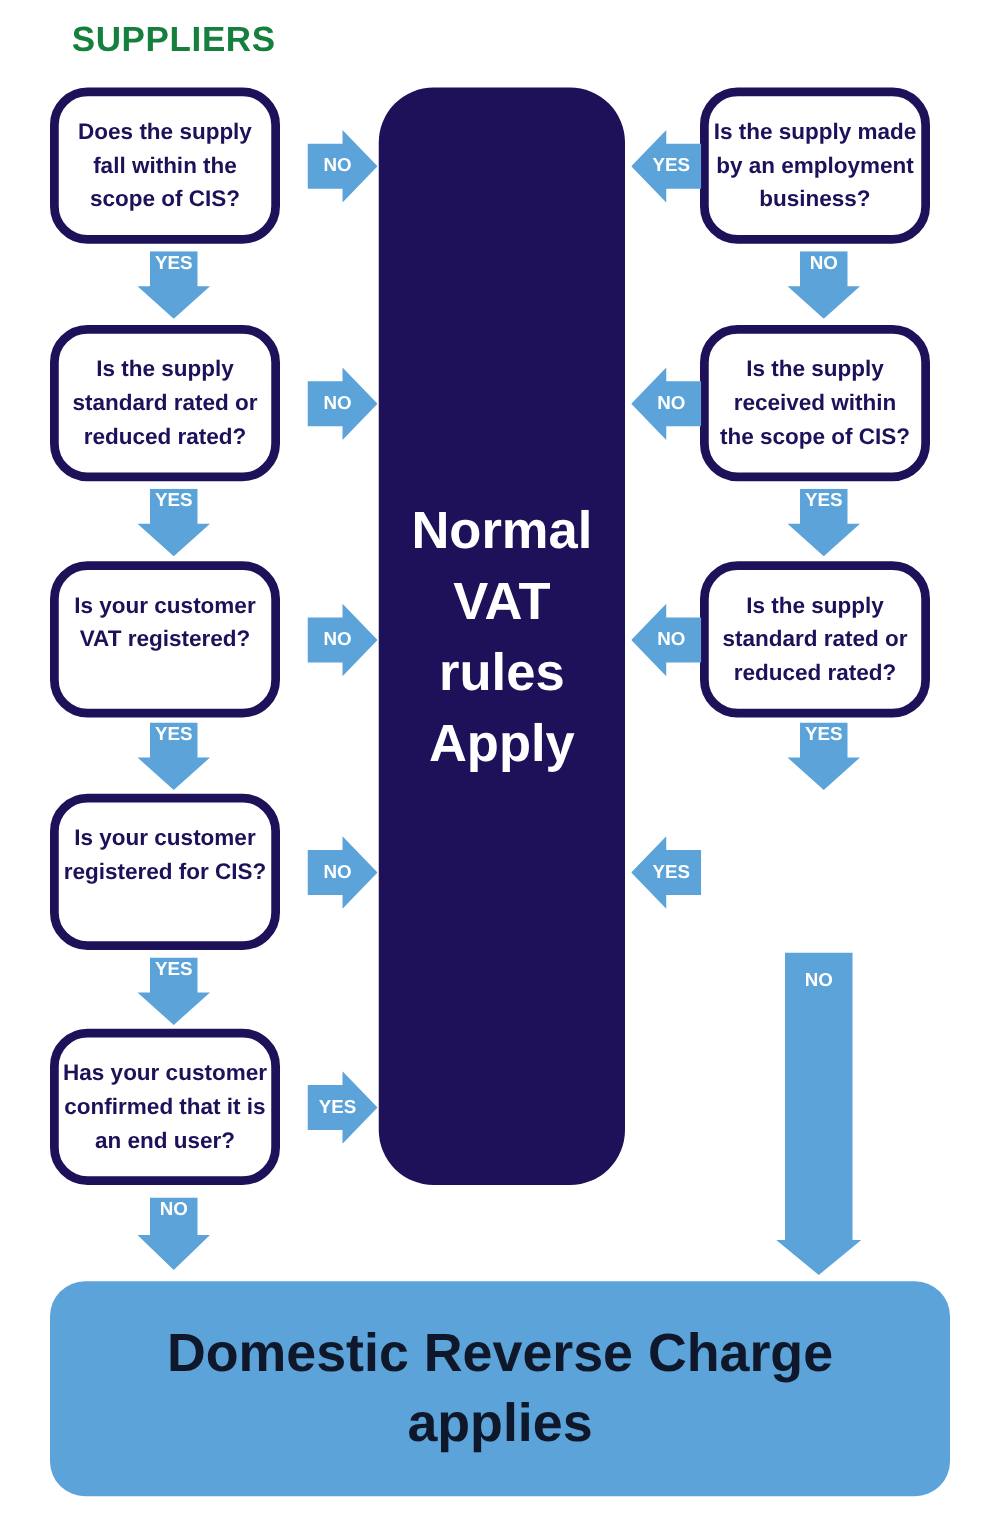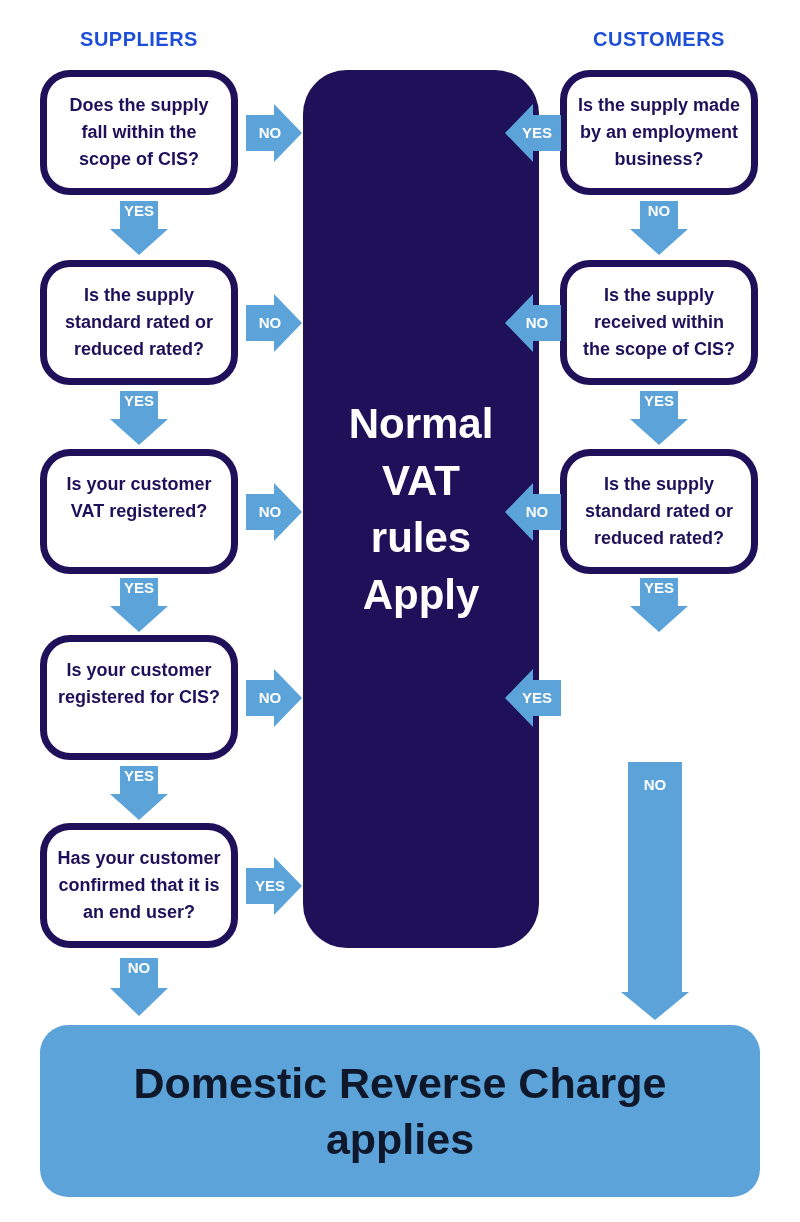--- a/index.html
+++ b/index.html
@@ -1,34 +1,34 @@
 <!DOCTYPE html>
 <html><head>
 <meta charset="utf-8">
 <style>
   html,body { margin:0; padding:0; background:#ffffff; }
   .canvas {
     position:relative; width:800px; height:1222px; background:#ffffff;
     font-family:"Liberation Sans", sans-serif; overflow:hidden;
   }
   .heading {
-    position:absolute; width:198px; top:28px; text-align:center;
-    font-size:20px; font-weight:bold; color:#1d4ed8; letter-spacing:0.5px;
+    position:absolute; width:198px; top:16px; text-align:center;
+    font-size:28px; font-weight:bold; color:#15803d; letter-spacing:0.5px;
   }
   .qbox {
-    position:absolute; width:198px; height:125px; box-sizing:border-box;
+    position:absolute; width:184px; height:125px; box-sizing:border-box;
     border:7px solid #1e1059; border-radius:30px; background:#ffffff;
     display:flex; justify-content:center; align-items:flex-start; padding-top:15px;
   }
   .qtext {
     font-size:18px; line-height:27px; font-weight:bold; color:#1e1059;
     text-align:center; white-space:pre;
   }
   .center-box {
-    position:absolute; left:303px; top:70px; width:236px; height:878px;
+    position:absolute; left:303px; top:70px; width:197px; height:878px;
     background:#1e1059; border-radius:44px;
     display:flex; align-items:center; justify-content:center;
   }
   .center-text {
     color:#ffffff; font-size:42px; line-height:57px; font-weight:bold;
     text-align:center; white-space:pre;
   }
   .bottom-box {
     position:absolute; left:40px; top:1025px; width:720px; height:172px;
     background:#5ba3d8; border-radius:28px;
@@ -51,21 +51,20 @@
   .alabel-vlong { left:0; right:0; top:14px; text-align:center; }
   .alabel-hr { left:0; right:0; top:50%; transform:translateY(-52%); text-align:center; padding-right:8px; }
   .alabel-hl { left:0; right:0; top:50%; transform:translateY(-52%); text-align:center; padding-left:8px; }
 </style>
 </head>
 <body>
 
 <div class="canvas">
 
   <div class="heading" style="left:40px;">SUPPLIERS</div>
-  <div class="heading" style="left:560px;">CUSTOMERS</div>
 
   <div class="center-box">
     <div class="center-text">Normal
 VAT
 rules
 Apply</div>
   </div>
 
   <div class="qbox" style="left:40px;top:70px;">
     <span class="qtext">Does the supply

